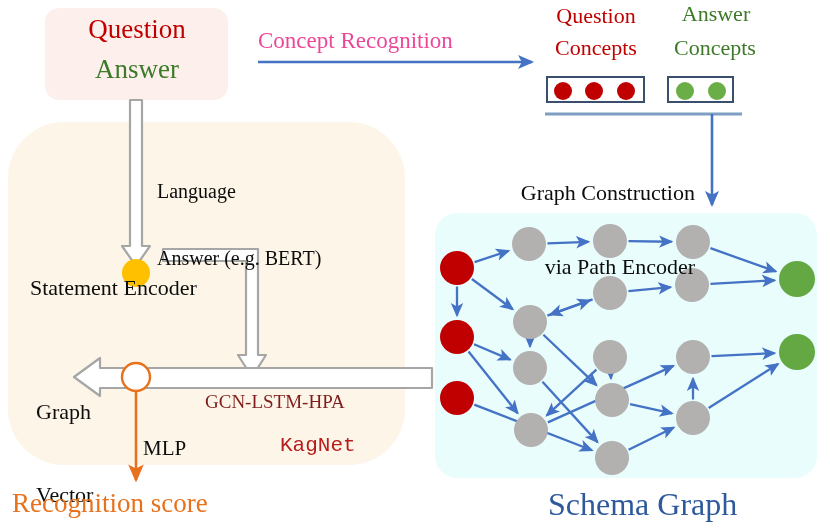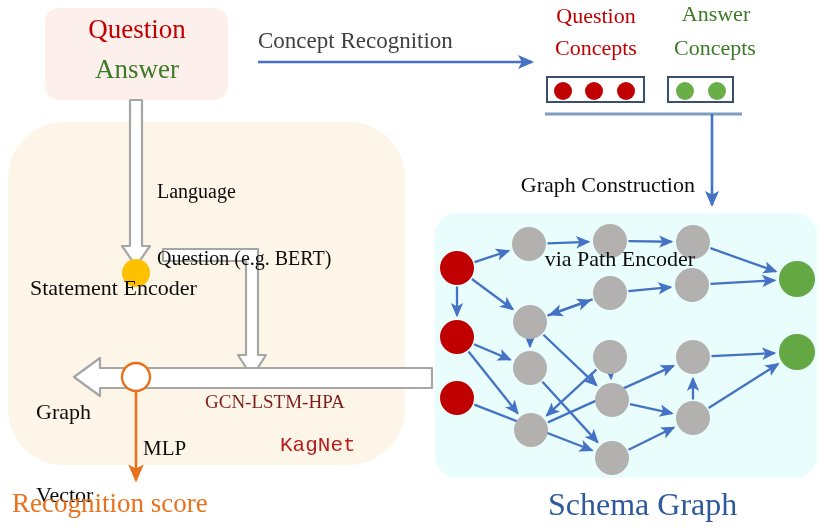--- a/index.html
+++ b/index.html
@@ -7,26 +7,26 @@
        font-family:"Liberation Serif","DejaVu Serif",serif;}
   #root{position:relative;width:770px;height:532px;}
   .abs{position:absolute;}
   svg.layer{position:absolute;left:0;top:0;width:830px;height:532px;overflow:visible;}
   .txt{position:absolute;white-space:pre;line-height:1.12;}
   .qa-box{left:45px;top:8px;width:183px;height:92px;background:#fdf0ec;border-radius:14px;}
   .beige{left:8px;top:122px;width:397px;height:343px;background:#fdf6e8;border-radius:56px;}
   .cyan{left:435px;top:213px;width:382px;height:265px;background:#e9fdfd;border-radius:22px;}
   .lbl-question{left:72px;top:14px;width:130px;text-align:center;font-size:27px;color:#c00000;}
   .lbl-answer{left:72px;top:54px;width:130px;text-align:center;font-size:27px;color:#3c7a28;}
-  .lbl-concept-recog{left:258px;top:28px;font-size:23px;color:#404040;}
+  .lbl-concept-recog{left:258px;top:28px;font-size:23px;color:#ec4899;}
   .lbl-q-conc-1{left:546px;top:4px;width:100px;text-align:center;font-size:22px;color:#c00000;}
   .lbl-q-conc-2{left:542px;top:36px;width:108px;text-align:center;font-size:22px;color:#c00000;}
   .lbl-a-conc-1{left:662px;top:2px;width:108px;text-align:center;font-size:22px;color:#3c7a28;}
   .lbl-a-conc-2{left:659px;top:36px;width:112px;text-align:center;font-size:22px;color:#3c7a28;}
-  .lbl-graph-constr{left:455px;top:124px;font-size:22px;color:#0d0d0d;text-align:right;width:240px;}
+  .lbl-graph-constr{left:455px;top:132px;font-size:22px;color:#0d0d0d;text-align:right;width:240px;}
   .lbl-lang-enc{left:157px;top:135px;font-size:20px;color:#0d0d0d;}
   .lbl-stmt-vec{left:30px;top:276px;font-size:22px;color:#0d0d0d;}
   .lbl-graph-vec{left:36px;top:343px;font-size:22px;color:#0d0d0d;text-align:left;line-height:1.25;}
   .lbl-gcn{left:205px;top:391px;font-size:19px;color:#7f1d1d;}
   .lbl-kagnet{left:280px;top:434px;font-size:21px;color:#b91c1c;
               font-family:"Liberation Mono","DejaVu Sans Mono",monospace;}
   .lbl-mlp{left:143px;top:437px;font-size:21px;color:#0d0d0d;}
   .lbl-plaus{left:12px;top:488px;font-size:27px;color:#e8721c;}
   .lbl-schema{left:548px;top:487px;font-size:32px;color:#2e5a9c;}
   .cbox{position:absolute;border:2px solid #3a4f6e;background:#ffffff;box-sizing:border-box;}
@@ -149,21 +149,21 @@
   <div class="txt lbl-a-conc-1">Answer</div>
   <div class="txt lbl-a-conc-2">Concepts</div>
 
   <div class="txt lbl-graph-constr">
     <div>Graph Construction</div>
     <div>via Path Encoder</div>
   </div>
 
   <div class="txt lbl-lang-enc">
     <div>Language</div>
-    <div>Question (e.g. BERT)</div>
+    <div>Answer (e.g. BERT)</div>
   </div>
 
   <div class="txt lbl-stmt-vec">Statement Encoder</div>
 
   <div class="txt lbl-graph-vec">
     <div>Graph</div>
     <div>Vector</div>
   </div>
 
   <div class="txt lbl-gcn">GCN-LSTM-HPA</div>

